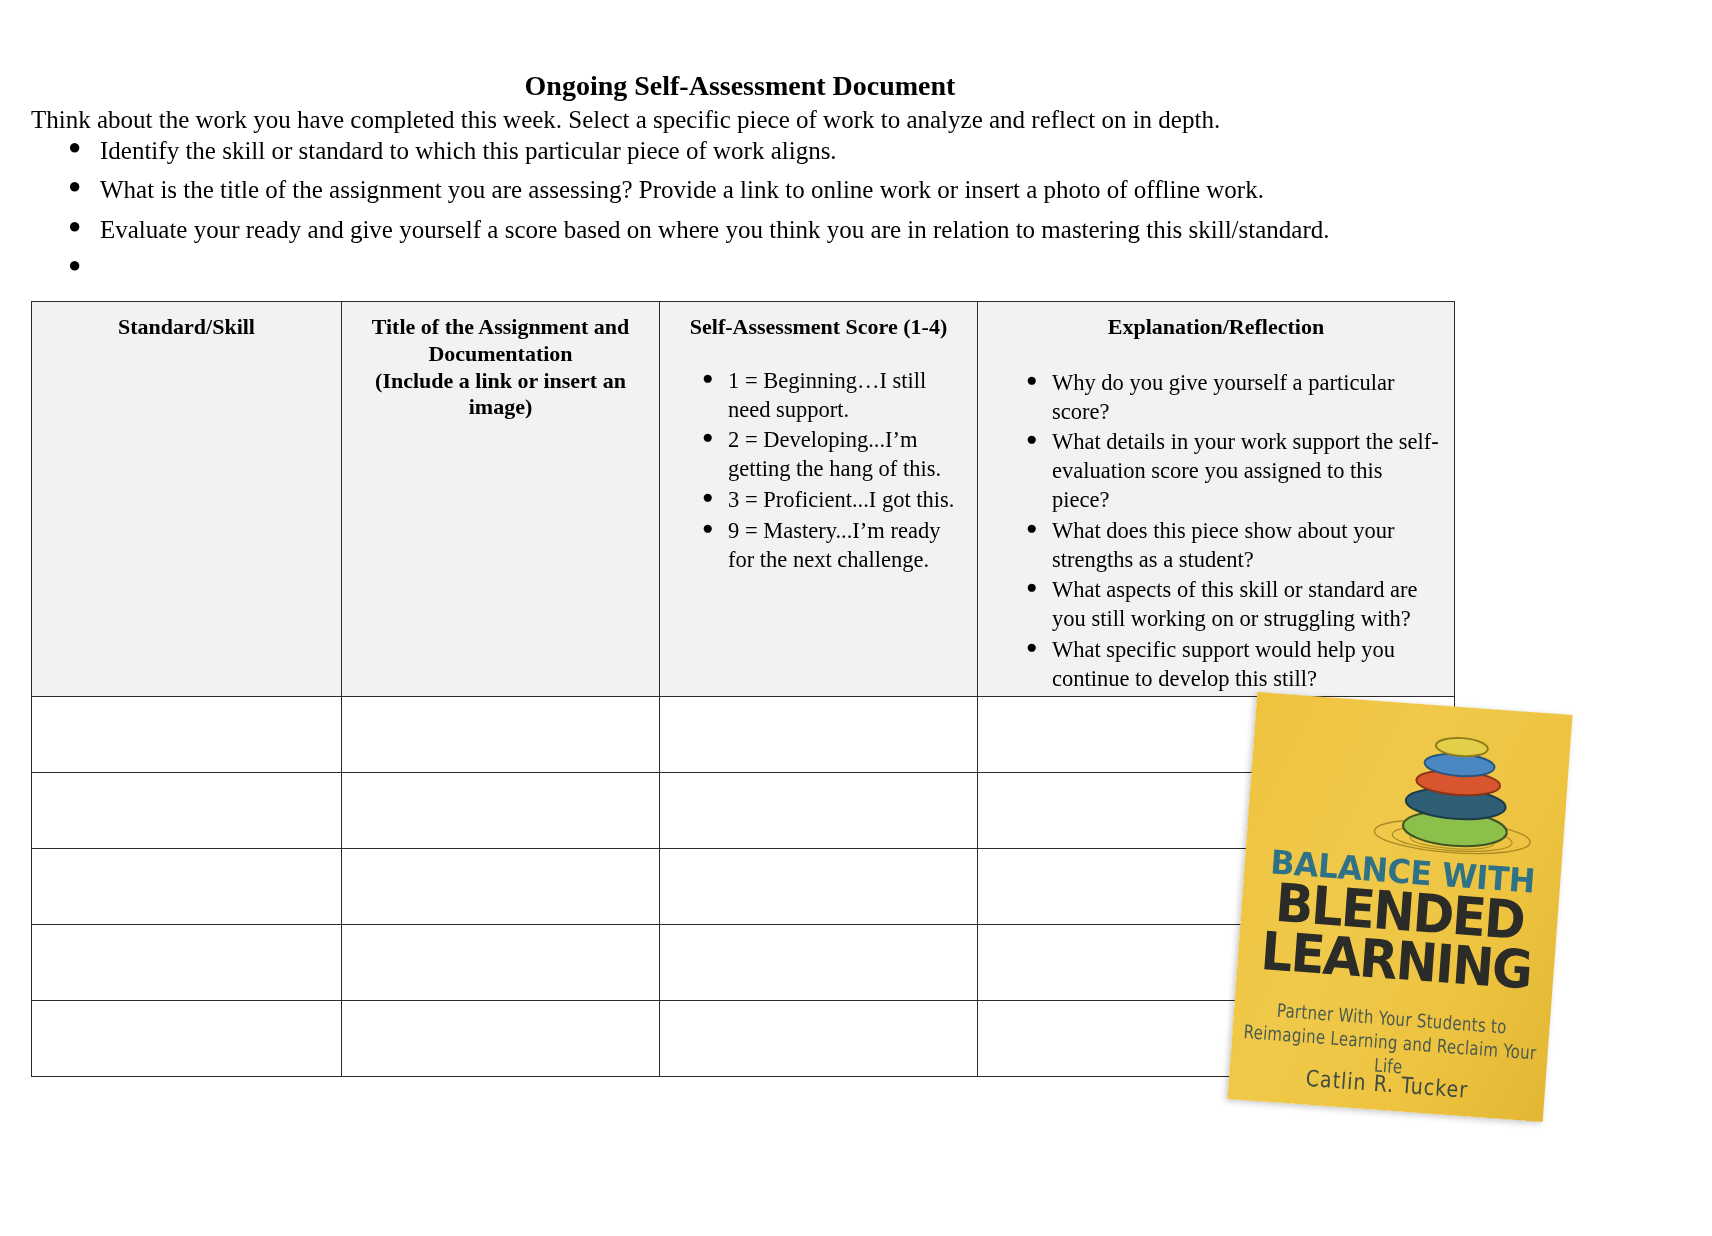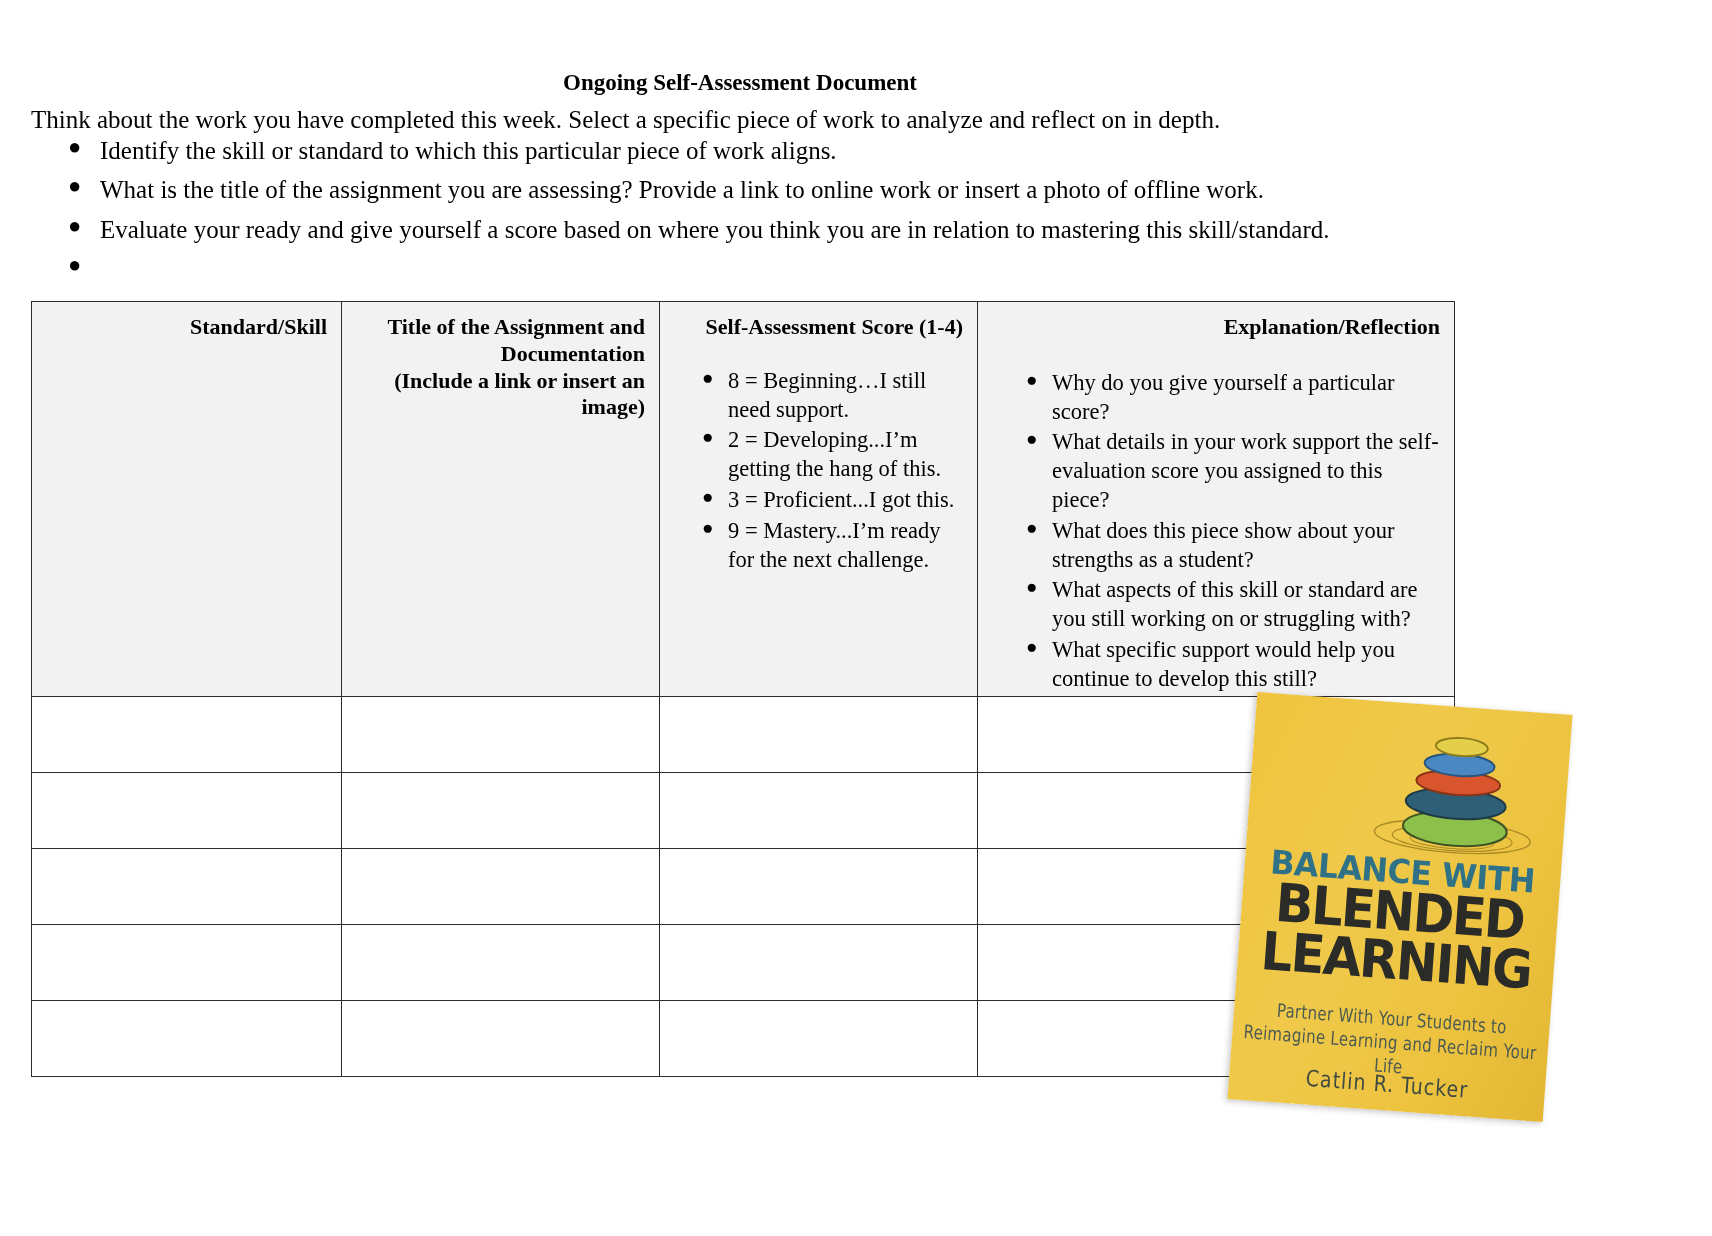--- a/index.html
+++ b/index.html
@@ -23,21 +23,21 @@
   }
 
   
   .doc-title {
     position: absolute;
     top: 70px;
     left: 0;
     width: 1480px;
     text-align: center;
     font-weight: bold;
-    font-size: 23px;
+    font-size: 28px;
     letter-spacing: 0px;
   }
 
   .intro {
     position: absolute;
     top: 104px;
     left: 31px;
     font-size: 25px;
     line-height: 1.28;
     white-space: nowrap;
@@ -87,21 +87,21 @@
   .col1 { width: 310px; }
   .col2 { width: 318px; }
   .col3 { width: 318px; }
   .col4 { width: 477px; }
 
   thead td, .hdr-cell {
     background: #f2f2f2;
   }
 
   .hdr-title {
-    text-align: right;
+    text-align: center;
     font-weight: bold;
     font-size: 22px;
     line-height: 1.22;
     padding: 12px 14px 0 14px;
   }
 
   .hdr-cell {
     height: 392px;
   }
 
@@ -255,21 +255,21 @@
               <div>Documentation</div>
               <div>(Include a link or insert an image)</div>
             </div>
           </td>
 
           <td class="hdr-cell">
             <div class="hdr-title">Self-Assessment Score (1-4)</div>
             <ul class="cell-list list-pad-score">
               <li>
                 <span class="bullet">●</span>
-                <span>8 = Beginning…I still need support.</span>
+                <span>1 = Beginning…I still need support.</span>
               </li>
               <li>
                 <span class="bullet">●</span>
                 <span>2 = Developing...I’m getting the hang of this.</span>
               </li>
               <li>
                 <span class="bullet">●</span>
                 <span>3 = Proficient...I got this.</span>
               </li>
               <li>

